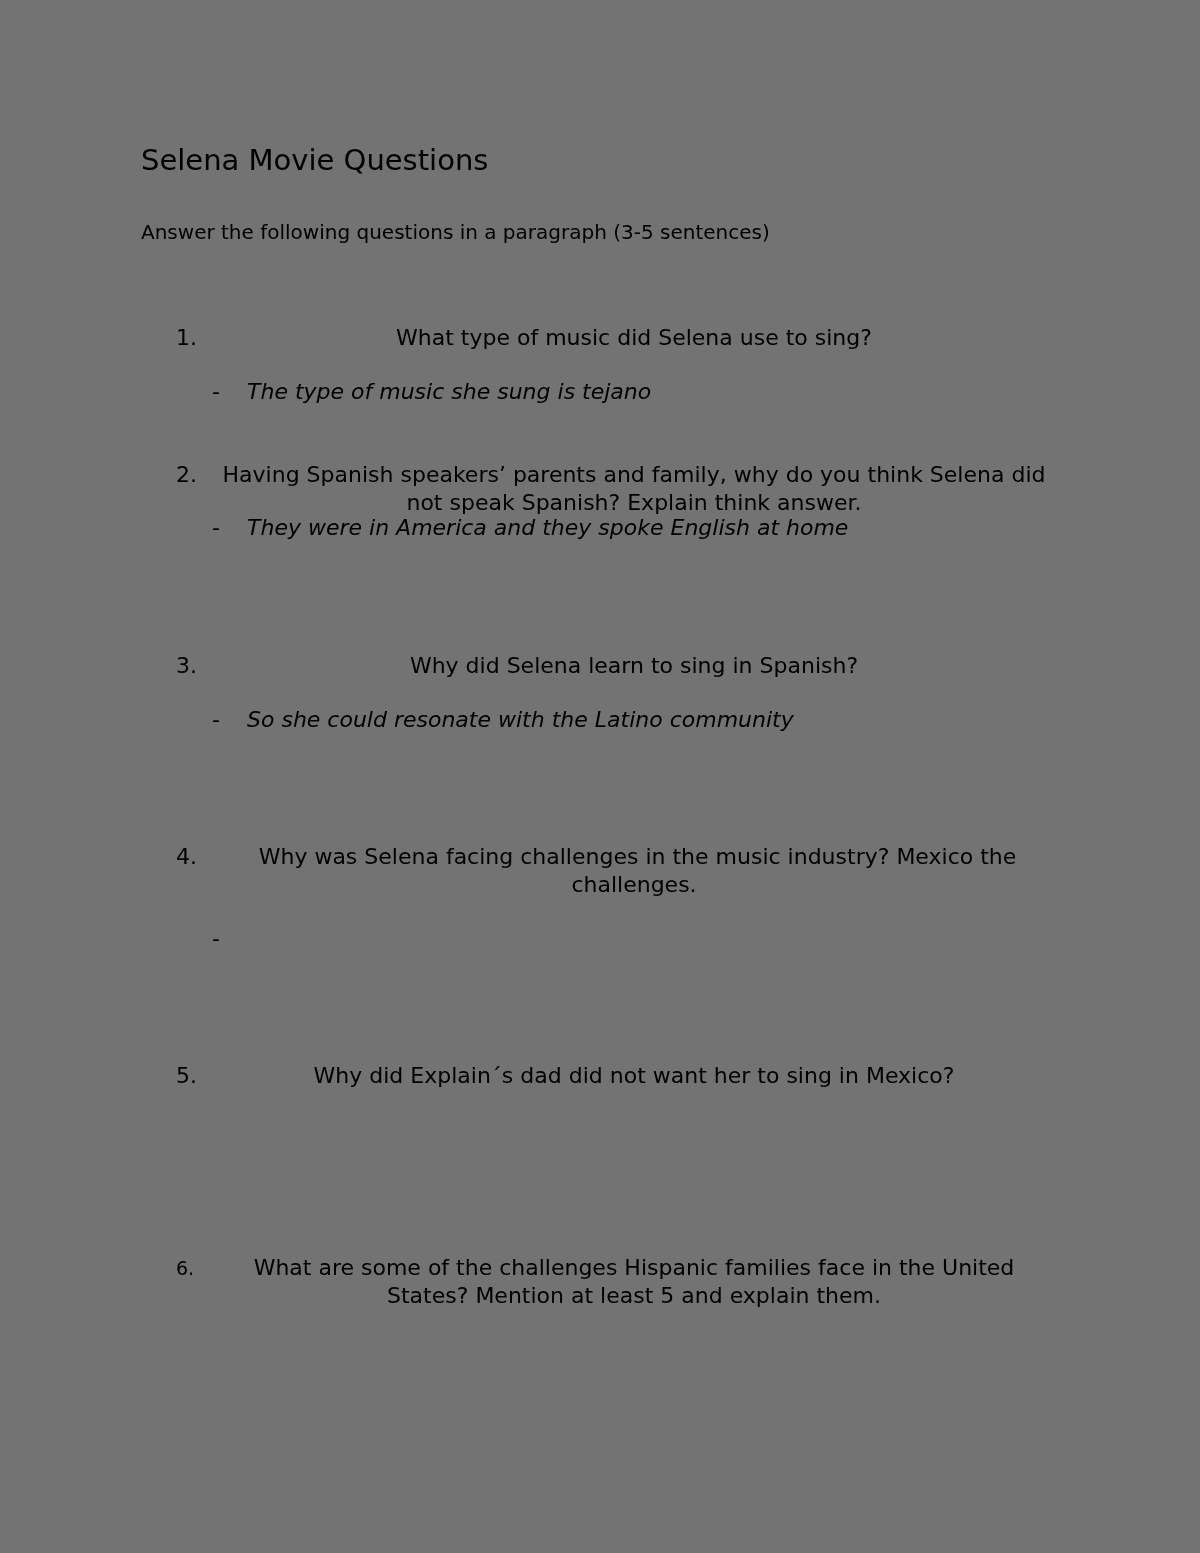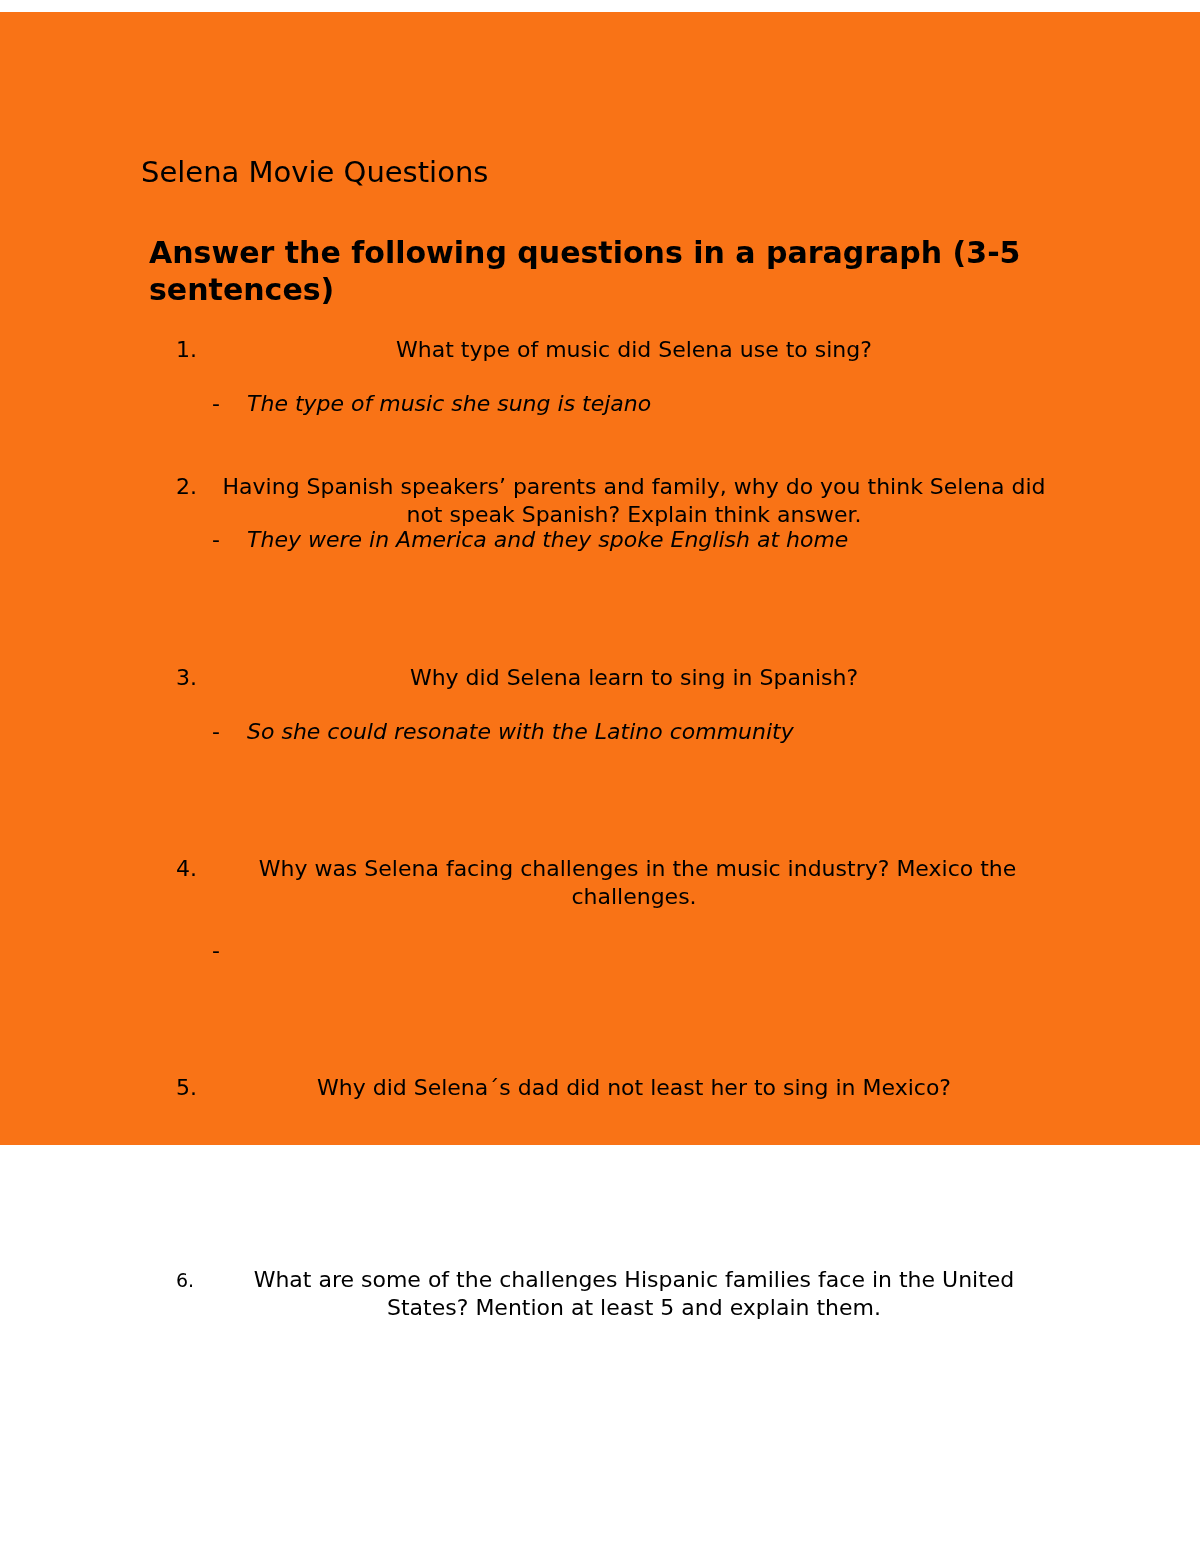--- a/index.html
+++ b/index.html
@@ -10,44 +10,44 @@
     body {
       width: 1200px;
       height: 1553px;
       position: relative;
       overflow: hidden;
       font-family: "DejaVu Sans", sans-serif;
       color: #000000;
     }
     .page {
       position: absolute;
-      left: 0; top: 12px;
+      left: 0; top: 0;
       width: 1200px;
-      height: 1133px;
-      background: #f97316;
+      height: 1553px;
+      background: #737373;
     }
     .title {
       position: absolute;
       left: 141px;
       top: 143px;
       font-size: 29px;
       font-weight: normal;
       letter-spacing: 0px;
       white-space: nowrap;
       margin: 0;
     }
     .instructions {
       position: absolute;
       left: 141px;
       top: 214px;
       width: 930px;
-      font-size: 30px;
-      font-weight: bold;
+      font-size: 20px;
+      font-weight: normal;
       line-height: 37px;
-      margin: 8px;
+      margin: 0;
     }
     .q {
       position: absolute;
       left: 176px;
       width: 880px;
       font-size: 22px;
       line-height: 28px;
     }
     .q .num {
       position: absolute;
@@ -120,21 +120,21 @@
     <span class="num">4.</span>
     <span class="text" style="white-space:pre-wrap;"> Why was Selena facing challenges in the music industry? Mexico the challenges.</span>
   </div>
   <div class="ans ans-field" style="top:925px; min-width:200px; height:28px;">
     <span class="dash">-</span>
     <span class="atext"></span>
   </div>
 
   <div class="q" style="top:1062px;">
     <span class="num">5.</span>
-    <span class="text">Why did Selena´s dad did not least her to sing in Mexico?</span>
+    <span class="text">Why did Explain´s dad did not want her to sing in Mexico?</span>
   </div>
 
   <div class="q" style="top:1254px;">
     <span class="num" style="font-size:19px;">6.</span>
     <span class="text">What are some of the challenges Hispanic families face in the United States? Mention at least 5 and explain them.</span>
   </div>
 
 </div>
 
 </body></html>

